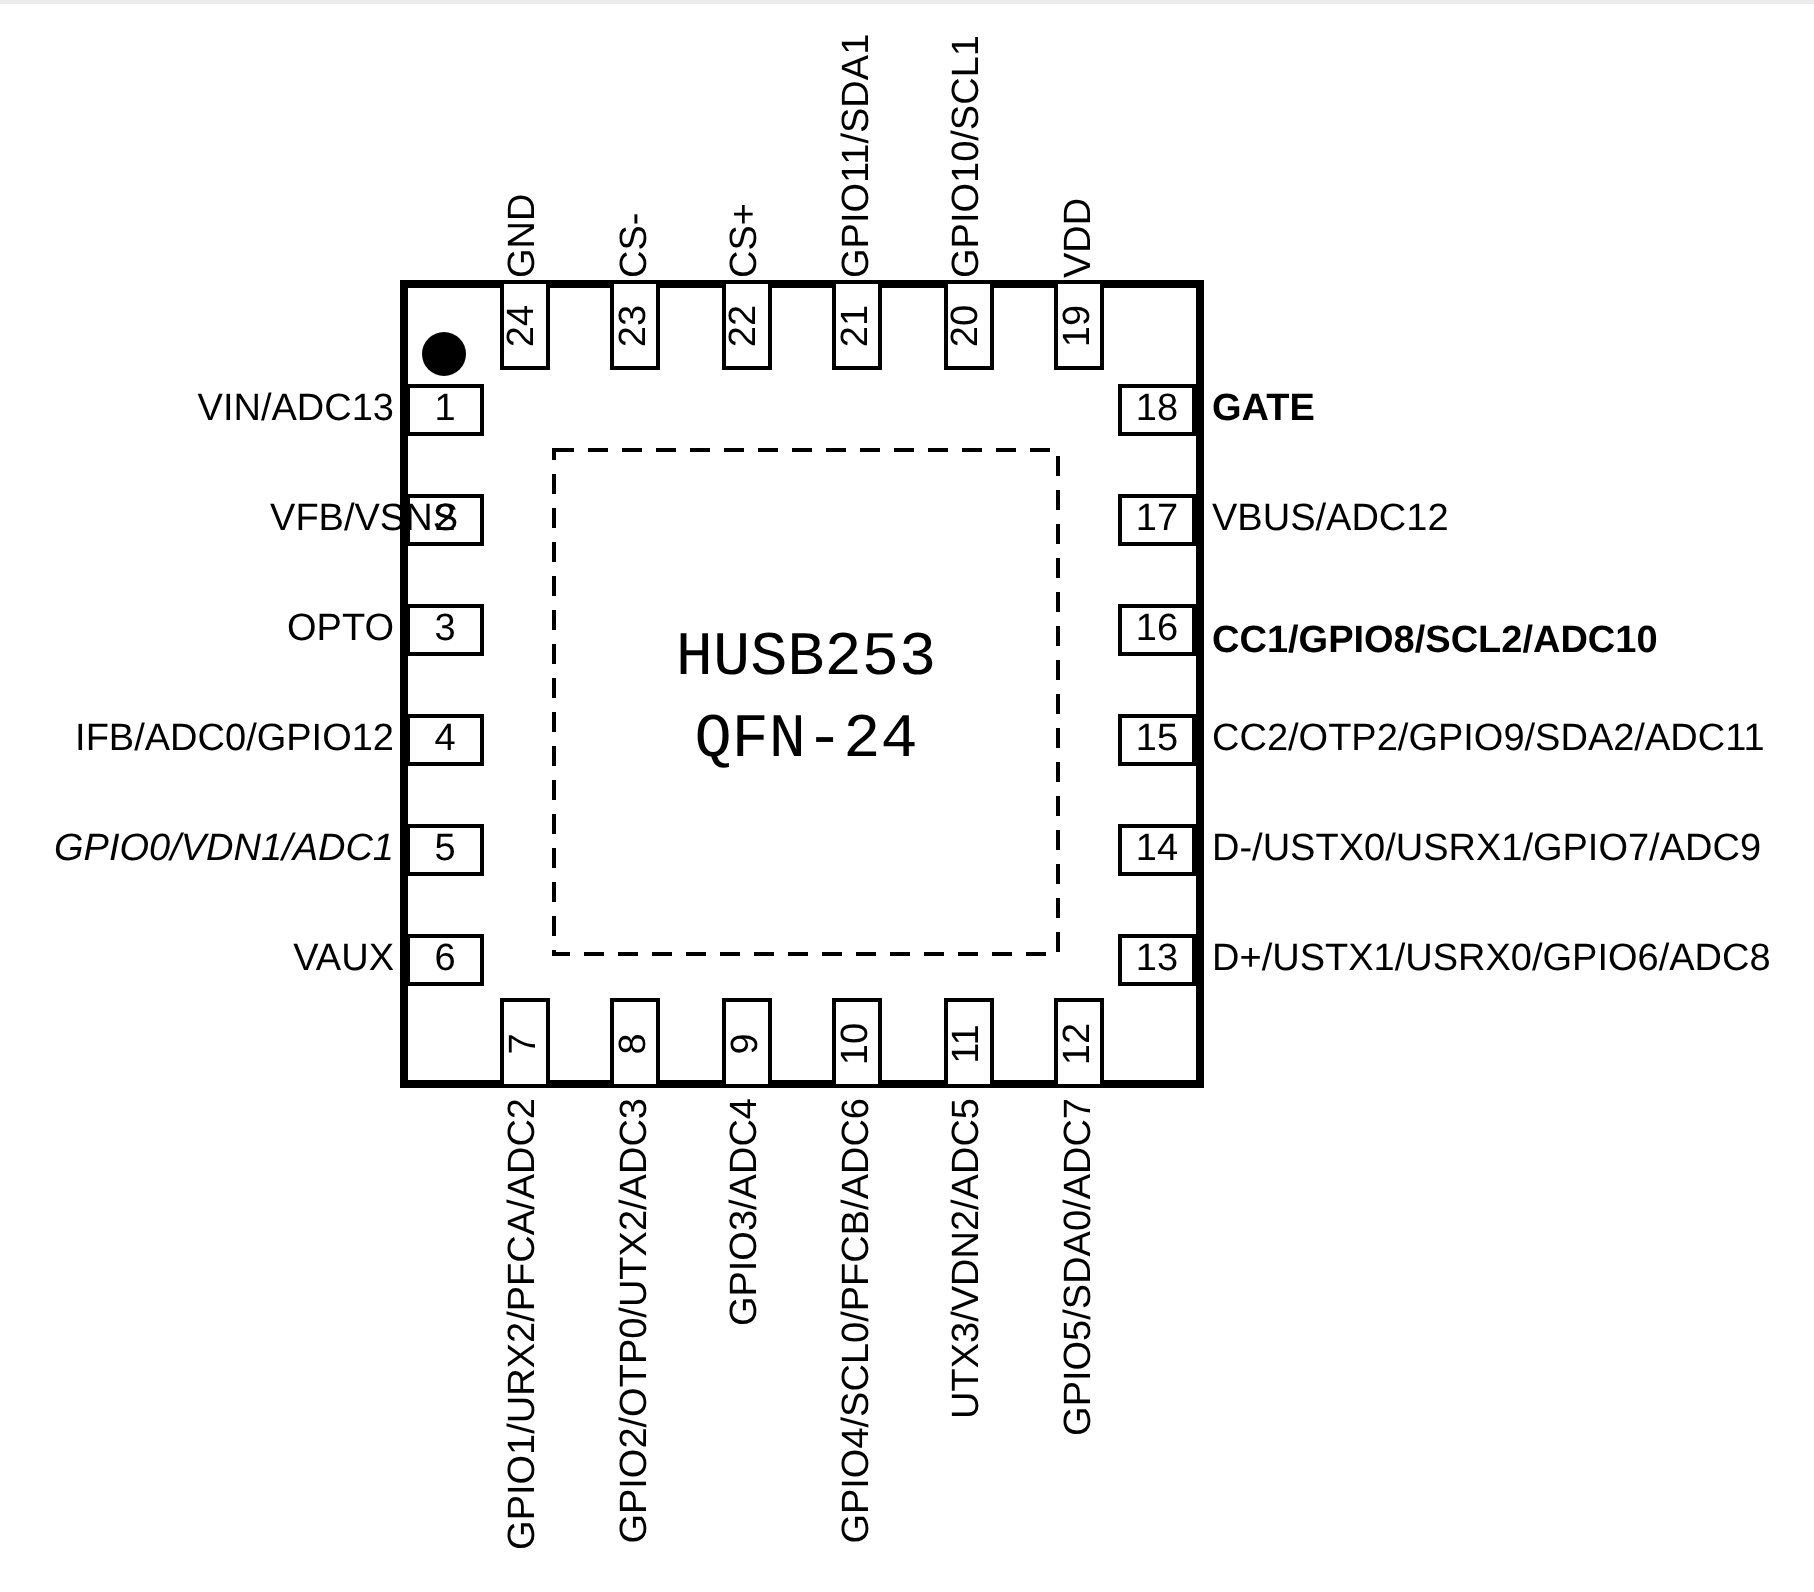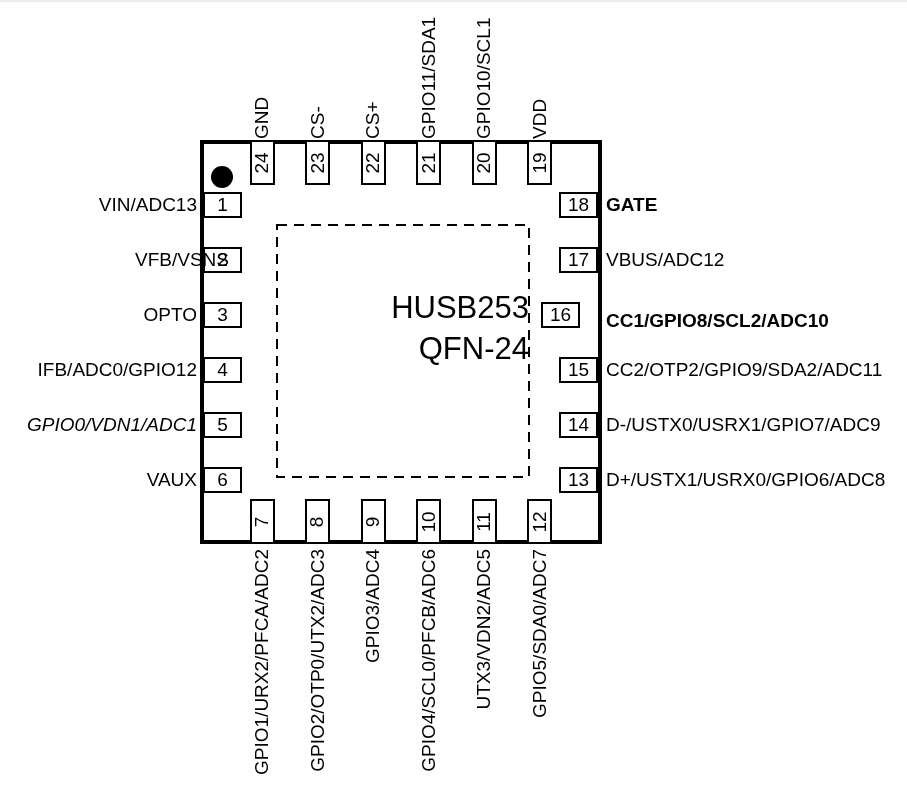--- a/index.html
+++ b/index.html
@@ -20,25 +20,26 @@
     position: absolute;
     left: 200px; top: 140px;
     width: 402px; height: 404px;
     border: 4px solid #000000;
     box-sizing: border-box;
     background: #ffffff;
   }
   .pad-svg { position: absolute; left: 276px; top: 224px; }
   .chip-title {
     position: absolute;
-    left: 277px; top: 287px; width: 252px;
-    text-align: right;
+    left: 277px; top: 309px; width: 252px;
+    text-align: center;
     font-size: 31px;
     line-height: 41px;
     white-space: nowrap;
+    font-family: Liberation Mono, monospace;
   }
   .pin1-dot {
     position: absolute;
     left: 211px; top: 166px;
     width: 22px; height: 22px;
     border-radius: 50%;
     background: #000000;
   }
   .pin-box {
     position: absolute;
@@ -132,21 +133,21 @@
       </div>
       <div class="pin-label side-left" style="top: 467px;">VAUX</div>
       <div class="pin-box horiz" style="left: 559px; top: 192px;">
         <span class="num">18</span>
       </div>
       <div class="pin-label side-right" style="top: 192px; font-weight: bold;">GATE</div>
       <div class="pin-box horiz" style="left: 559px; top: 247px;">
         <span class="num">17</span>
       </div>
       <div class="pin-label side-right" style="top: 247px;">VBUS/ADC12</div>
-      <div class="pin-box horiz" style="left: 541px; top: 302px; align-items: center;">
+      <div class="pin-box horiz" style="left: 559px; top: 302px; align-items: center;">
         <span class="num">16</span>
       </div>
       <div class="pin-label side-right" style="top: 308px; font-weight: bold;">CC1/GPIO8/SCL2/ADC10</div>
       <div class="pin-box horiz" style="left: 559px; top: 357px; justify-content: center;">
         <span class="num">15</span>
       </div>
       <div class="pin-label side-right" style="top: 357px;">CC2/OTP2/GPIO9/SDA2/ADC11</div>
       <div class="pin-box horiz" style="left: 559px; top: 412px;">
         <span class="num">14</span>
       </div>

